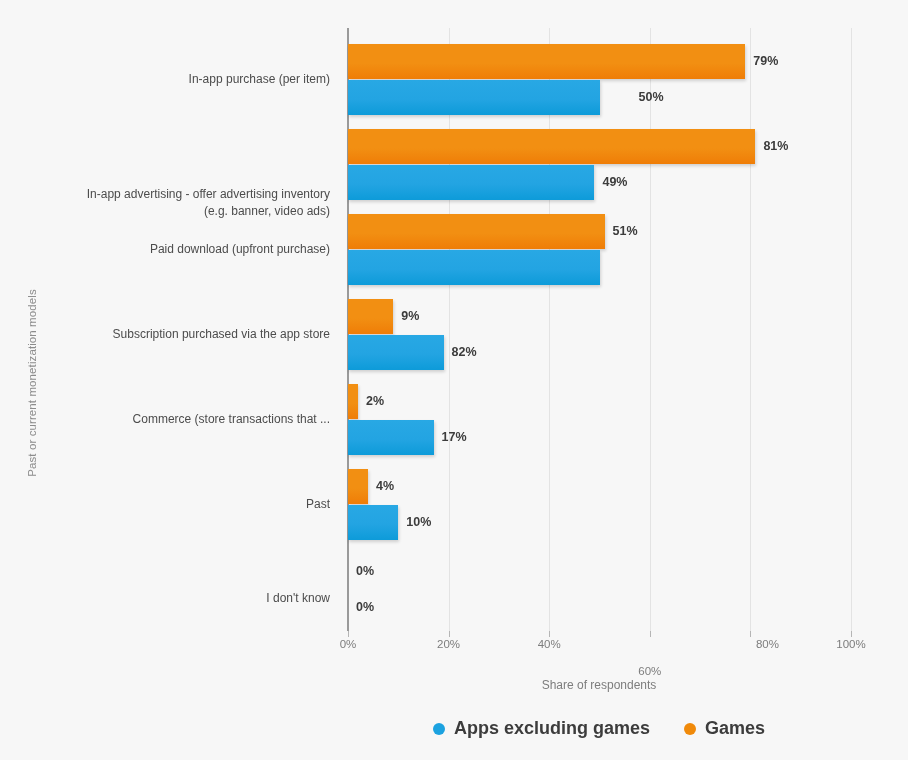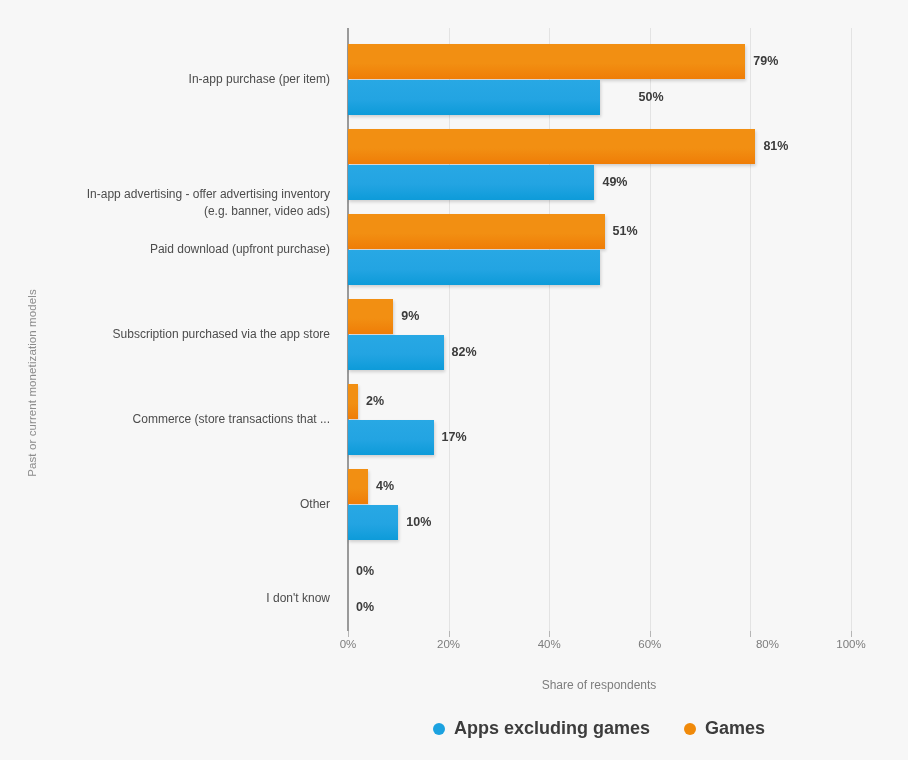--- a/index.html
+++ b/index.html
@@ -138,21 +138,21 @@
     </div>
 
   <div class="axis-line"></div>
 
   <div id="cat-labels">
       <div class="cat-label" style="top: 70.5px;">In-app purchase (per item)</div>
       <div class="cat-label" style="top: 154px; margin-top: 32px;">In-app advertising - offer advertising inventory (e.g. banner, video ads)</div>
       <div class="cat-label" style="top: 240.5px;">Paid download (upfront purchase)</div>
       <div class="cat-label" style="top: 325.5px;">Subscription purchased via the app store</div>
       <div class="cat-label" style="top: 410.5px;">Commerce (store transactions that ...</div>
-      <div class="cat-label" style="top: 495.5px;">Other</div>
+      <div class="cat-label" style="top: 495.5px;">Past</div>
       <div class="cat-label" style="top: 580.5px; margin-top: 9px;">I don't know</div>
     </div>
 
   <div id="bars">
       <div class="bar games" style="left: 348px; top: 44px; width: 397.37px;"></div>
       <div class="bar-value" style="left: 753.37px; top: 44px;">79%</div>
       <div class="bar games" style="left: 348px; top: 129px; width: 407.43px;"></div>
       <div class="bar-value" style="left: 763.43px; top: 129px;">81%</div>
       <div class="bar games" style="left: 348px; top: 214px; width: 256.53px;"></div>
       <div class="bar-value" style="left: 612.53px; top: 214px;">51%</div>
@@ -178,21 +178,21 @@
     </div>
 
   <div id="xticks">
       <div class="tick-mark" style="left: 348px;"></div>
       <div class="x-tick-label" style="left: 348px;">0%</div>
       <div class="tick-mark" style="left: 448.6px;"></div>
       <div class="x-tick-label" style="left: 448.6px;">20%</div>
       <div class="tick-mark" style="left: 549.2px;"></div>
       <div class="x-tick-label" style="left: 549.2px;">40%</div>
       <div class="tick-mark" style="left: 649.8px;"></div>
-      <div class="x-tick-label" style="left: 649.8px;">60%</div>
+      <div class="x-tick-label" style="left: 649.8px; margin-top: 27px;">60%</div>
       <div class="tick-mark" style="left: 750.4px;"></div>
       <div class="x-tick-label" style="left: 750.4px; margin-left: 17px;">80%</div>
       <div class="tick-mark" style="left: 851px;"></div>
       <div class="x-tick-label" style="left: 851px;">100%</div>
     </div>
 
   <div class="x-axis-title"><span>Share of respondents</span></div>
 
   <div class="legend">
     <div class="legend-shift" id="legend-items">

